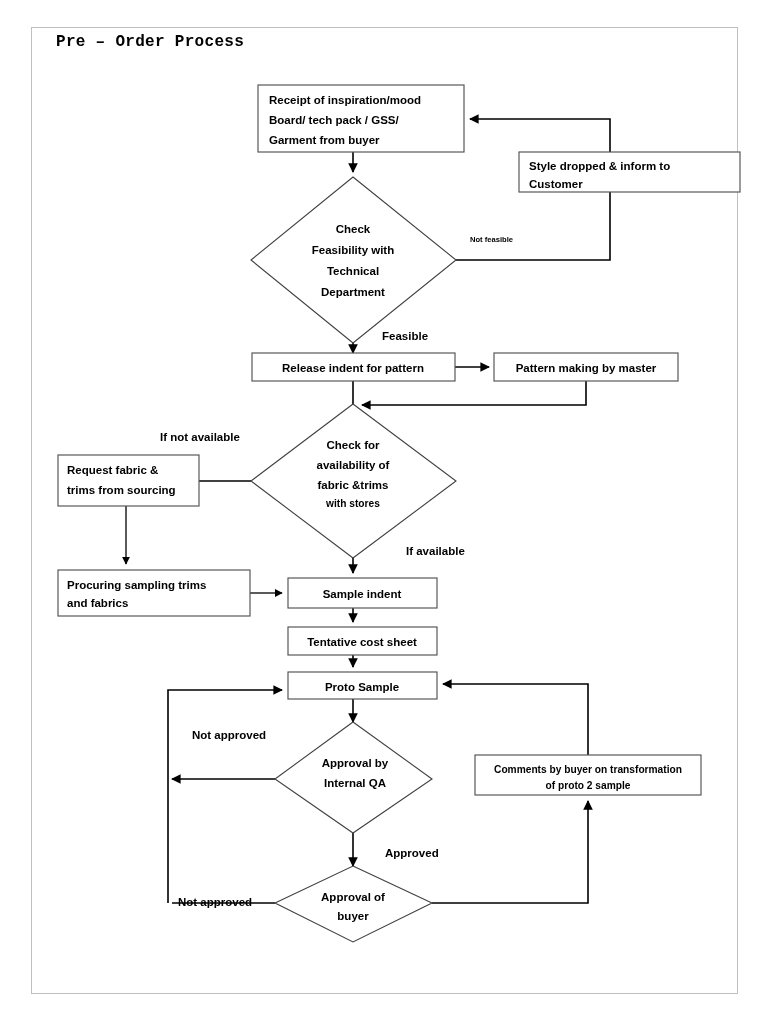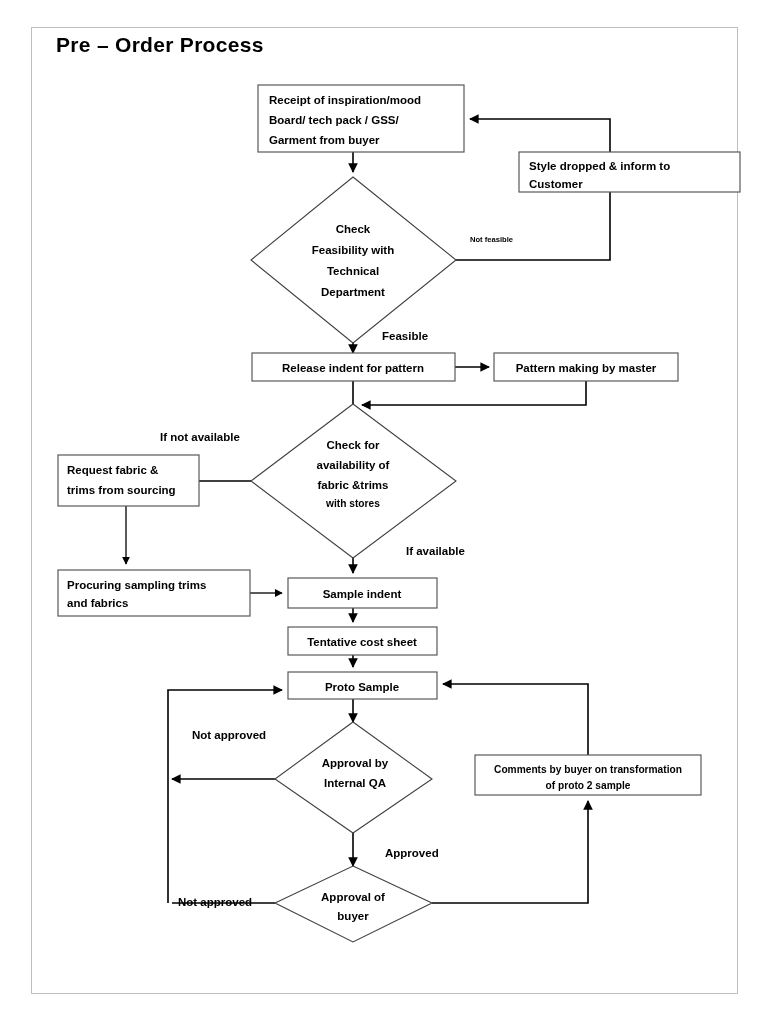--- a/index.html
+++ b/index.html
@@ -22,23 +22,23 @@
     width: 707px;
     height: 967px;
     background: #ffffff;
     border: 1px solid #bfbfbf;
     box-sizing: border-box;
   }
   #title {
     position: absolute;
     left: 56px;
     top: 33px;
-    font-family: Liberation Sans, sans-serif;
+    font-family: Liberation Mono, monospace;
     font-weight: bold;
-    font-size: 21px;
+    font-size: 16px;
     letter-spacing: 0.3px;
     color: #000000;
     white-space: nowrap;
   }
   svg#flow {
     position: absolute;
     left: 0;
     top: 0;
     width: 768px;
     height: 1024px;

